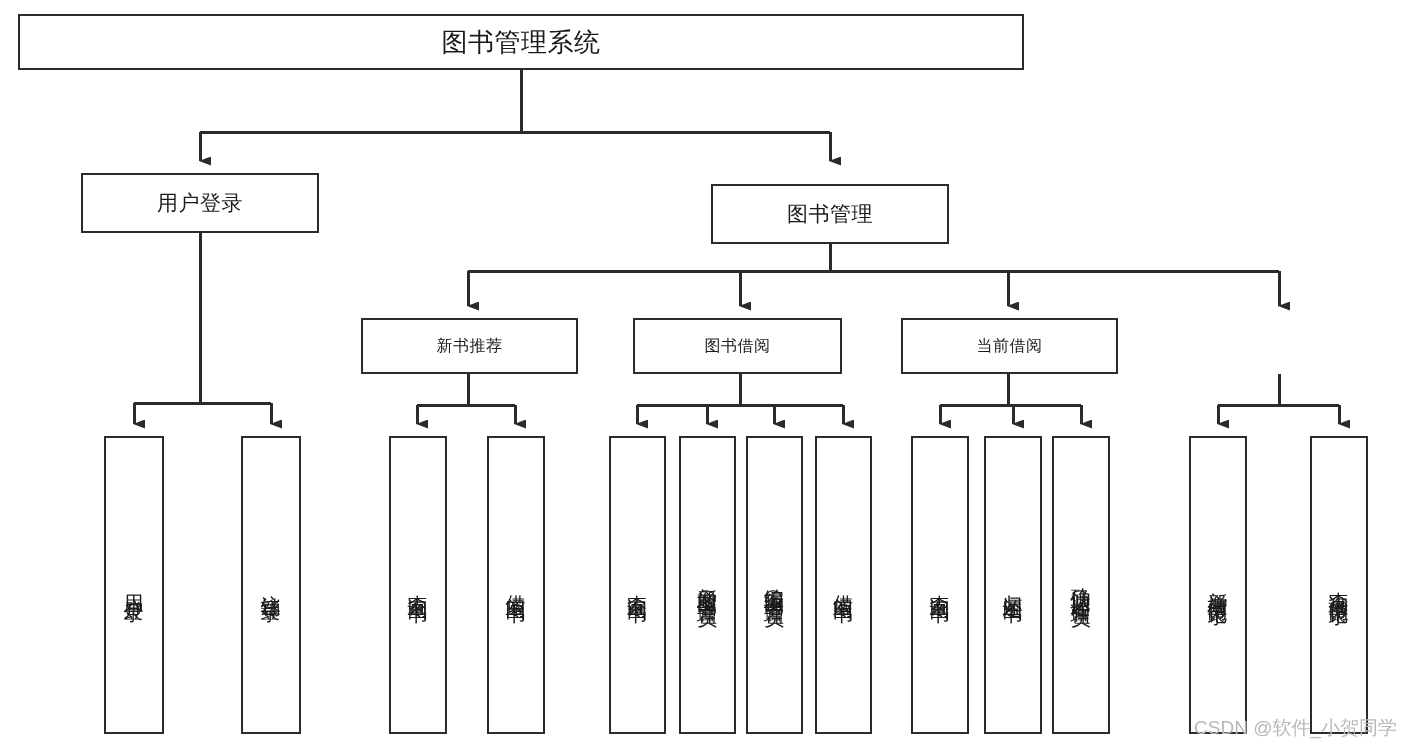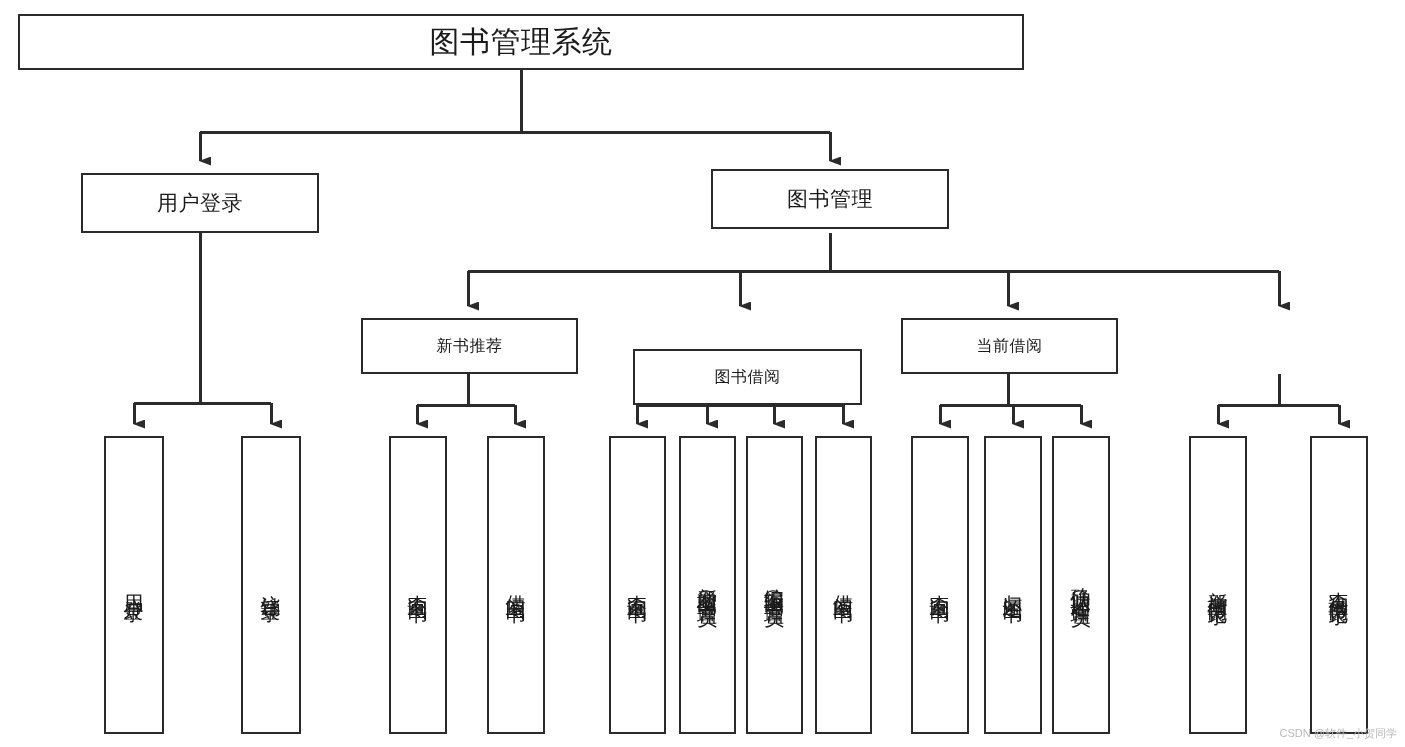--- a/index.html
+++ b/index.html
@@ -49,30 +49,30 @@
     justify-content: center;
   }
   .node-box.vertical .node-label {
     writing-mode: vertical-rl;
     text-orientation: upright;
     font-size: 20px;
     letter-spacing: 3px;
     line-height: 1;
     white-space: nowrap;
   }
-  .node-box.root .node-label { font-size: 30px; }
+  .node-box.root .node-label { font-size: 26px; }
   .node-box.level2 .node-label { font-size: 21px; }
   .node-box.level3 .node-label { font-size: 16px; }
 
   #watermark {
     position: absolute;
     right: 8px;
     bottom: 6px;
     font-family: "Liberation Sans", "DejaVu Sans", sans-serif;
-    font-size: 11px;
+    font-size: 19px;
     color: #b8b8b8;
     white-space: nowrap;
     pointer-events: none;
     user-select: none;
   }
 </style>
 </head>
 <body>
 
 <div id="diagram-canvas">
@@ -120,28 +120,28 @@
       </g>
   </svg>
 
   <div class="node-box root" style="left: 18px; top: 14px; width: 1006px; height: 56px;">
     <span class="node-label">图书管理系统</span>
   </div>
 
   <div class="node-box level2" style="left: 81px; top: 173px; width: 238px; height: 60px;">
     <span class="node-label">用户登录</span>
   </div>
-  <div class="node-box level2" style="left: 711px; top: 169px; width: 238px; height: 60px;">
+  <div class="node-box level2" style="left: 711px; top: 184px; width: 238px; height: 60px;">
     <span class="node-label">图书管理</span>
   </div>
 
   <div class="node-box level3" style="left: 361px; top: 318px; width: 217px; height: 56px;">
     <span class="node-label">新书推荐</span>
   </div>
-  <div class="node-box level3" style="left: 633px; top: 318px; width: 229px; height: 56px; margin-top: 31px;">
+  <div class="node-box level3" style="left: 633px; top: 318px; width: 209px; height: 56px;">
     <span class="node-label">图书借阅</span>
   </div>
   <div class="node-box level3" style="left: 901px; top: 318px; width: 217px; height: 56px;">
     <span class="node-label">当前借阅</span>
   </div>
 
   <div class="node-box vertical" style="left: 104px; top: 436px; width: 60px; height: 298px;">
     <span class="node-label">用户登录</span>
   </div>
   <div class="node-box vertical" style="left: 241px; top: 436px; width: 60px; height: 298px;">

